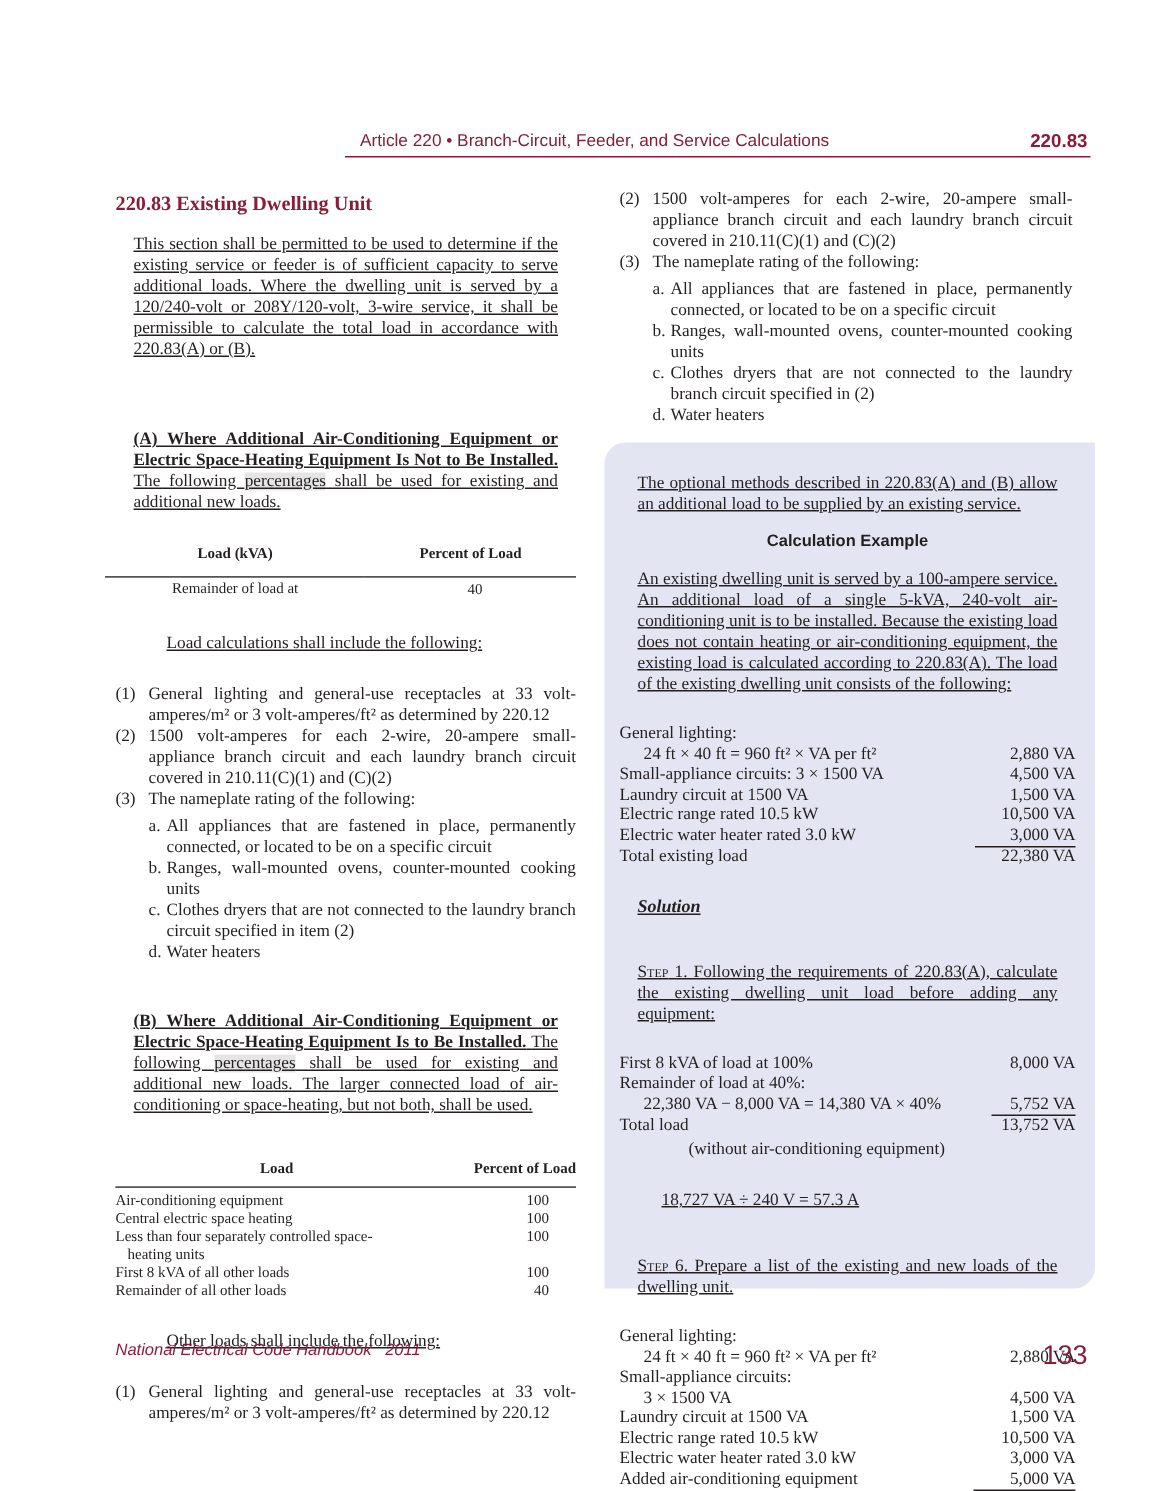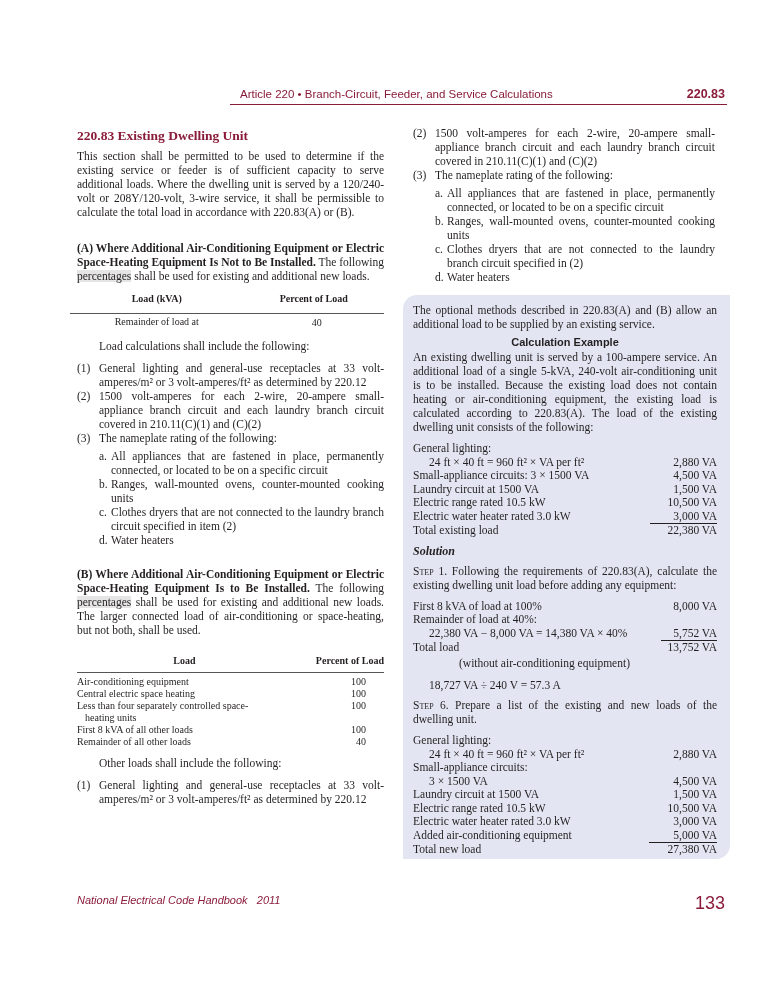--- a/index.html
+++ b/index.html
@@ -4,21 +4,21 @@
 <style>
   html, body { margin:0; padding:0; background:#fff; }
   body { width:768px; height:994px; position:relative; overflow:hidden; font-family:"Liberation Serif", serif; color:#231f20; }
   .hdr { position:absolute; left:230px; top:86px; width:497px; height:18px; border-bottom:1.5px solid #8a1c3a; font-family:"Liberation Sans", sans-serif; font-size:11.5px; color:#8a1c3a; }
   .hdr .l { position:absolute; left:10px; top:2px; }
   .hdr .r { position:absolute; right:2px; top:1px; font-weight:bold; font-size:12.5px; }
   .col { position:absolute; top:128px; }
   .left { left:77px; width:307px; }
   .right { left:413px; width:302px; }
   .sec-title { color:#8a1c3a; font-weight:bold; font-size:13.5px; margin:0 0 5px 0; }
-  p { margin:0; font-size:11.5px; line-height:14px; text-align:justify; }
+  p { margin:12px; font-size:11.5px; line-height:14px; text-align:justify;text-decoration:underline; }
   .b { font-weight:bold; }
   .hl { background:#e5e5e5; }
   table.t { border-collapse:collapse; font-size:10px; line-height:12px; }
   .tbl1 { margin-left:-7px; width:314px; }
   .tbl1 th { font-weight:bold; padding:10px 0 8px 0; border-bottom:1px solid #555; font-size:10px; }
   .tbl1 td { padding:0; text-align:center; }
   .tbl2 { width:307px; }
   .tbl2 th { font-weight:bold; padding:4px 0 5px 0; border-bottom:1px solid #555; }
   .tbl2 td { padding:0; vertical-align:top; }
   .indent { text-indent:22px; }

